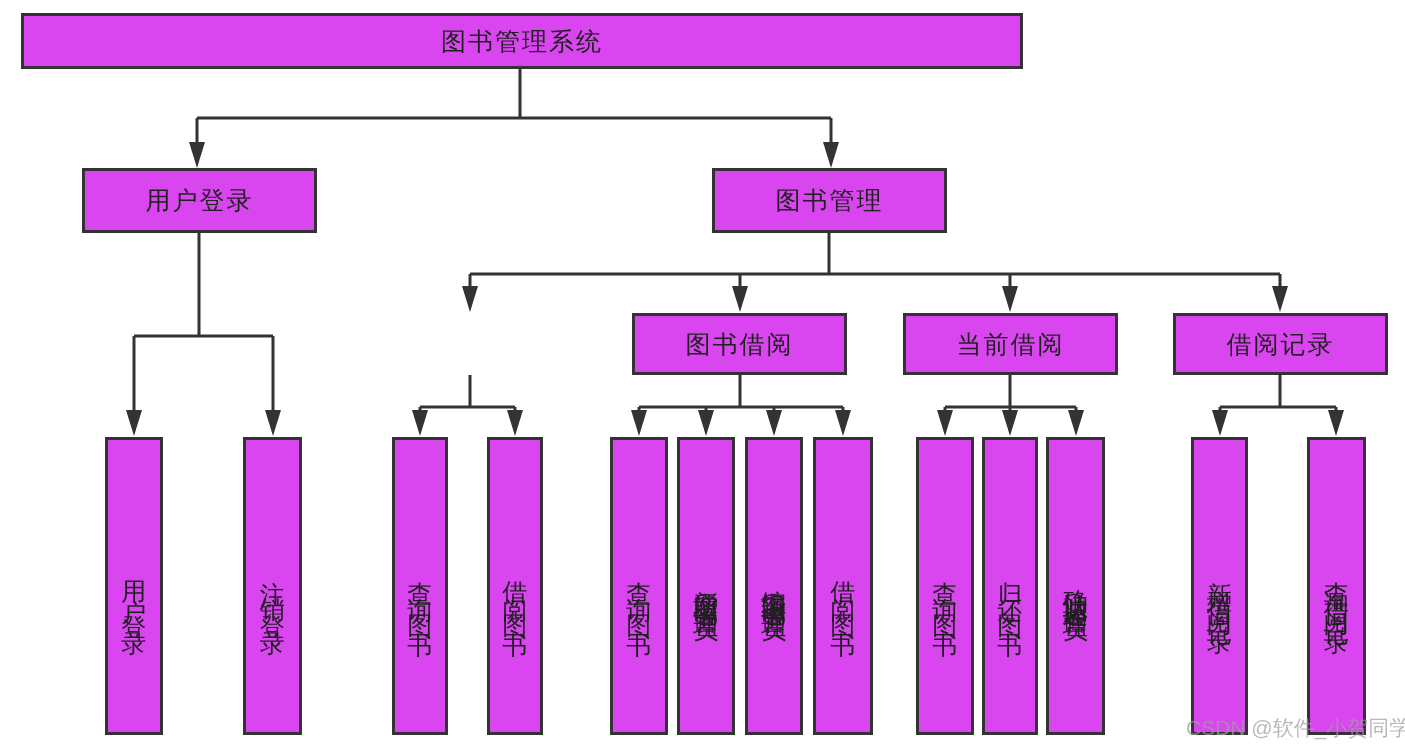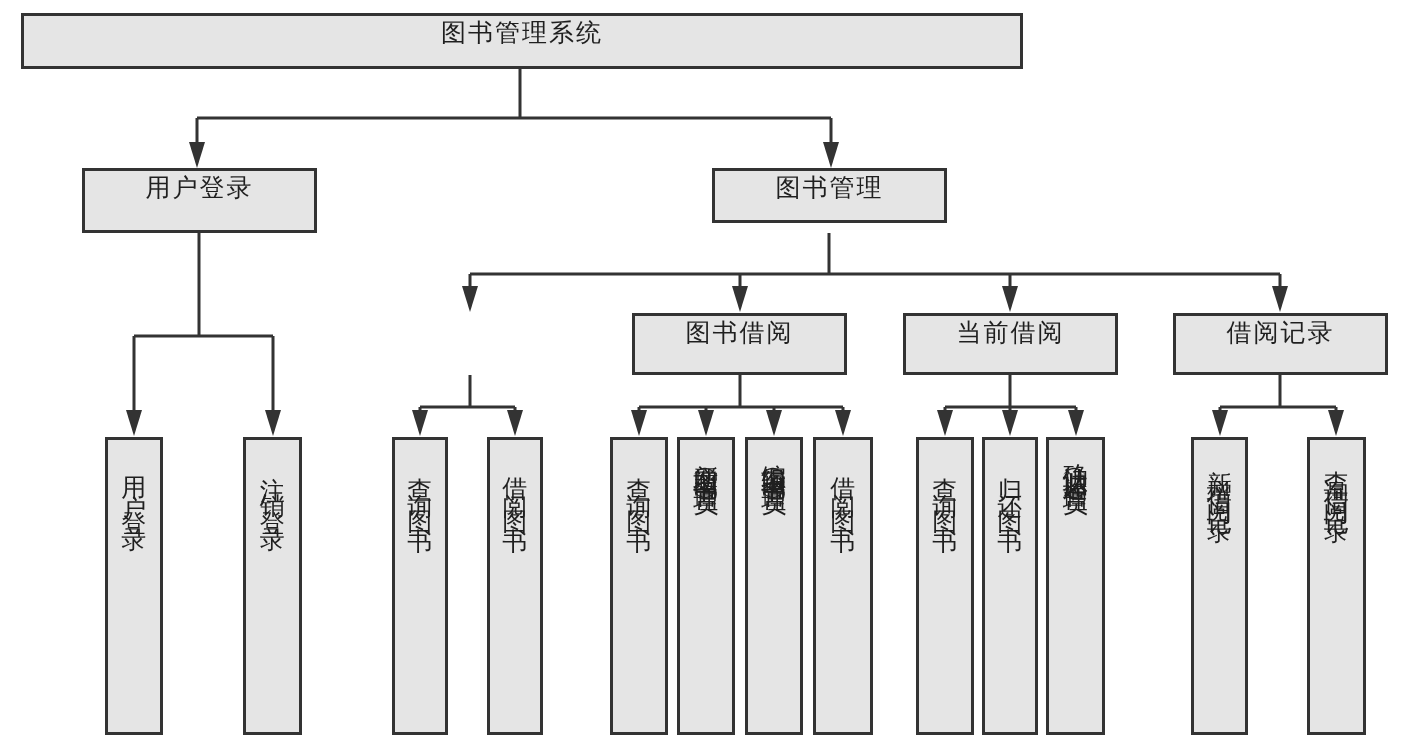--- a/index.html
+++ b/index.html
@@ -5,22 +5,22 @@
   html,body{margin:0;padding:0;background:#ffffff;}
   body{
     width:1405px;height:747px;position:relative;overflow:hidden;
     font-family:"Liberation Sans","DejaVu Sans",sans-serif;
   }
   #stage{position:absolute;left:0;top:0;width:1405px;height:747px;background:#ffffff;}
   #connectors{position:absolute;left:0;top:0;width:1405px;height:747px;}
   .node{
     position:absolute;
     border:3px solid #333333;
-    background:#e5e5e5;
-    display:flex;justify-content:center;
+    background:#d946ef;
+    display:flex;align-items:center;justify-content:center;
     color:#1f1f1f;
     box-sizing:border-box;
     font-size:25px;
     letter-spacing:2px;
   }
   .leaf span{
     writing-mode:vertical-rl;
     text-orientation:mixed;
     line-height:1.05;
     white-space:nowrap;
@@ -79,21 +79,21 @@
     </g>
   </svg>
 
   <div class="node" style="left:21px;top:13px;width:1002px;height:56px">
     <span>图书管理系统</span>
   </div>
 
   <div class="node" style="left:82px;top:168px;width:235px;height:65px">
     <span>用户登录</span>
   </div>
-  <div class="node" style="left:712px;top:168px;width:235px;height:55px">
+  <div class="node" style="left:712px;top:168px;width:235px;height:65px">
     <span>图书管理</span>
   </div>
 
   <div class="node" style="left:632px;top:313px;width:215px;height:62px">
     <span>图书借阅</span>
   </div>
   <div class="node" style="left:903px;top:313px;width:215px;height:62px">
     <span>当前借阅</span>
   </div>
   <div class="node" style="left:1173px;top:313px;width:215px;height:62px">
@@ -137,14 +137,15 @@
     <span>确认归还（管理员）</span>
   </div>
 
   <div class="node leaf mid" style="left:1191px;top:437px;width:57px;height:298px">
     <span>新增借阅记录</span>
   </div>
   <div class="node leaf mid" style="left:1307px;top:437px;width:59px;height:298px">
     <span>查询借阅记录</span>
   </div>
 
+  <div id="watermark">CSDN @软件_小贺同学</div>
 
 </div>
 
 </body></html>

